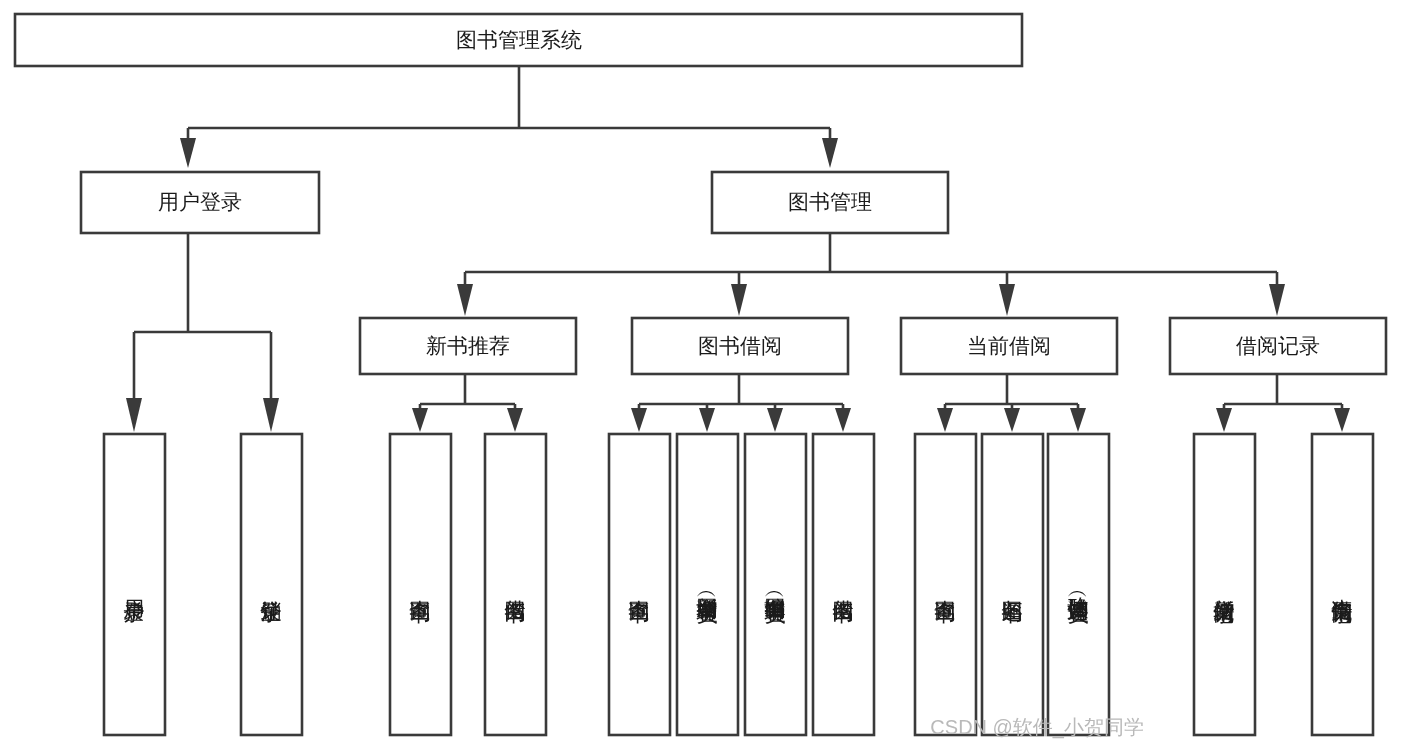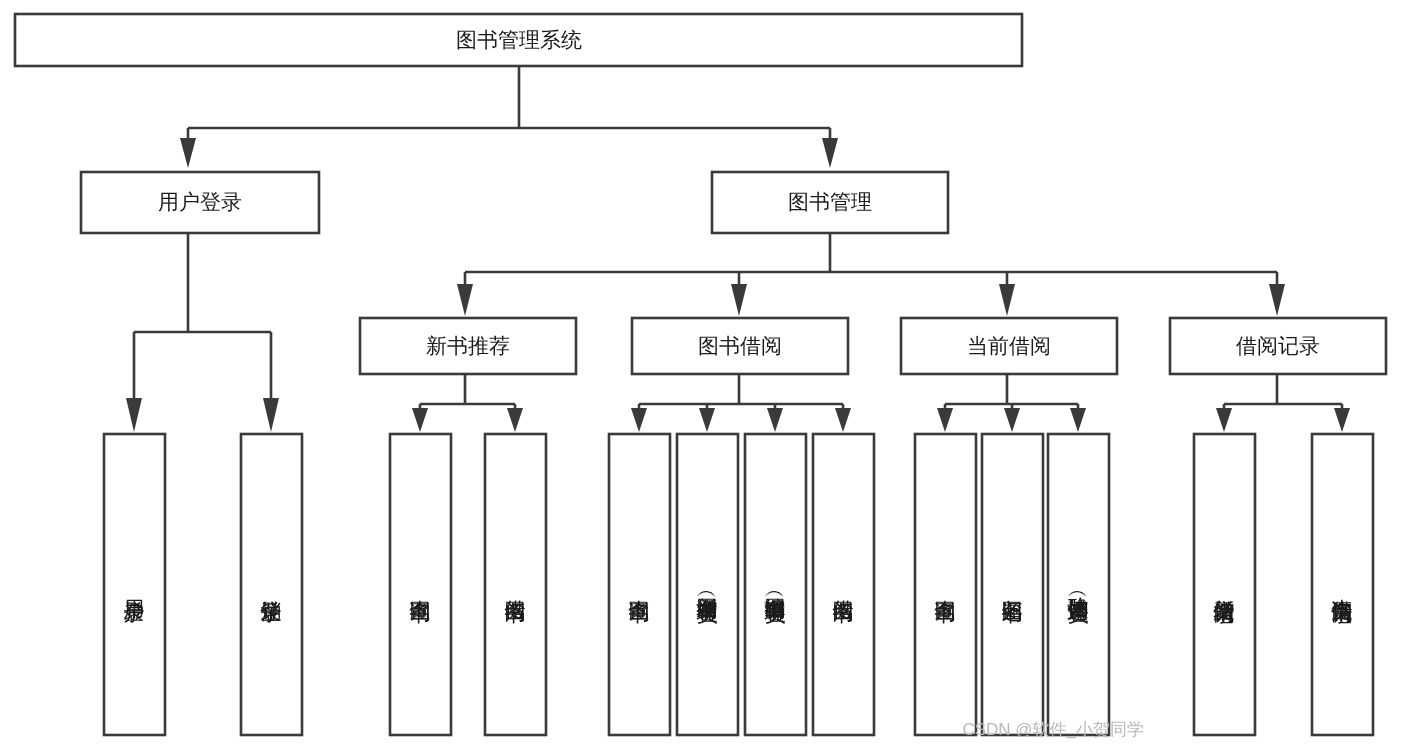--- a/index.html
+++ b/index.html
@@ -61,21 +61,21 @@
     height: 100%;
     box-sizing: border-box;
     white-space: nowrap;
     user-select: none;
   }
   .watermark {
     position: absolute;
     right: 10px;
     bottom: 6px;
     font-family: "Liberation Sans", "DejaVu Sans", sans-serif;
-    font-size: 17px;
+    font-size: 20px;
     color: #b9b9b9;
     white-space: nowrap;
     user-select: none;
   }
 </style>
 </head>
 <body>
 
 <div id="diagram-root">
 

